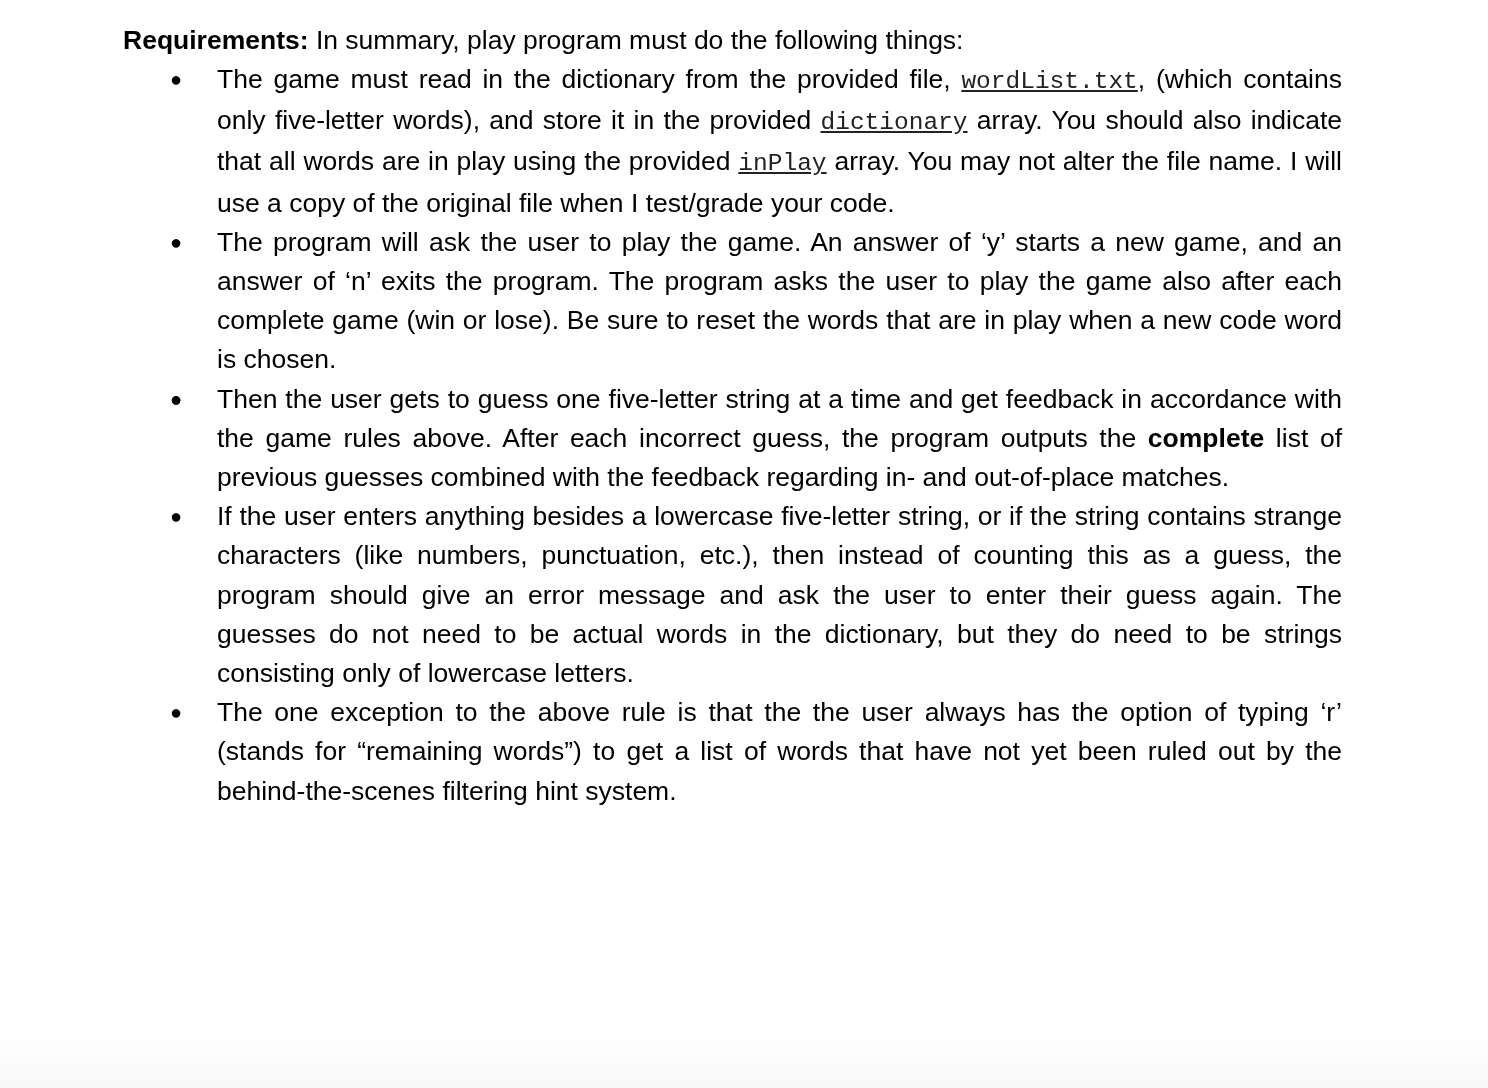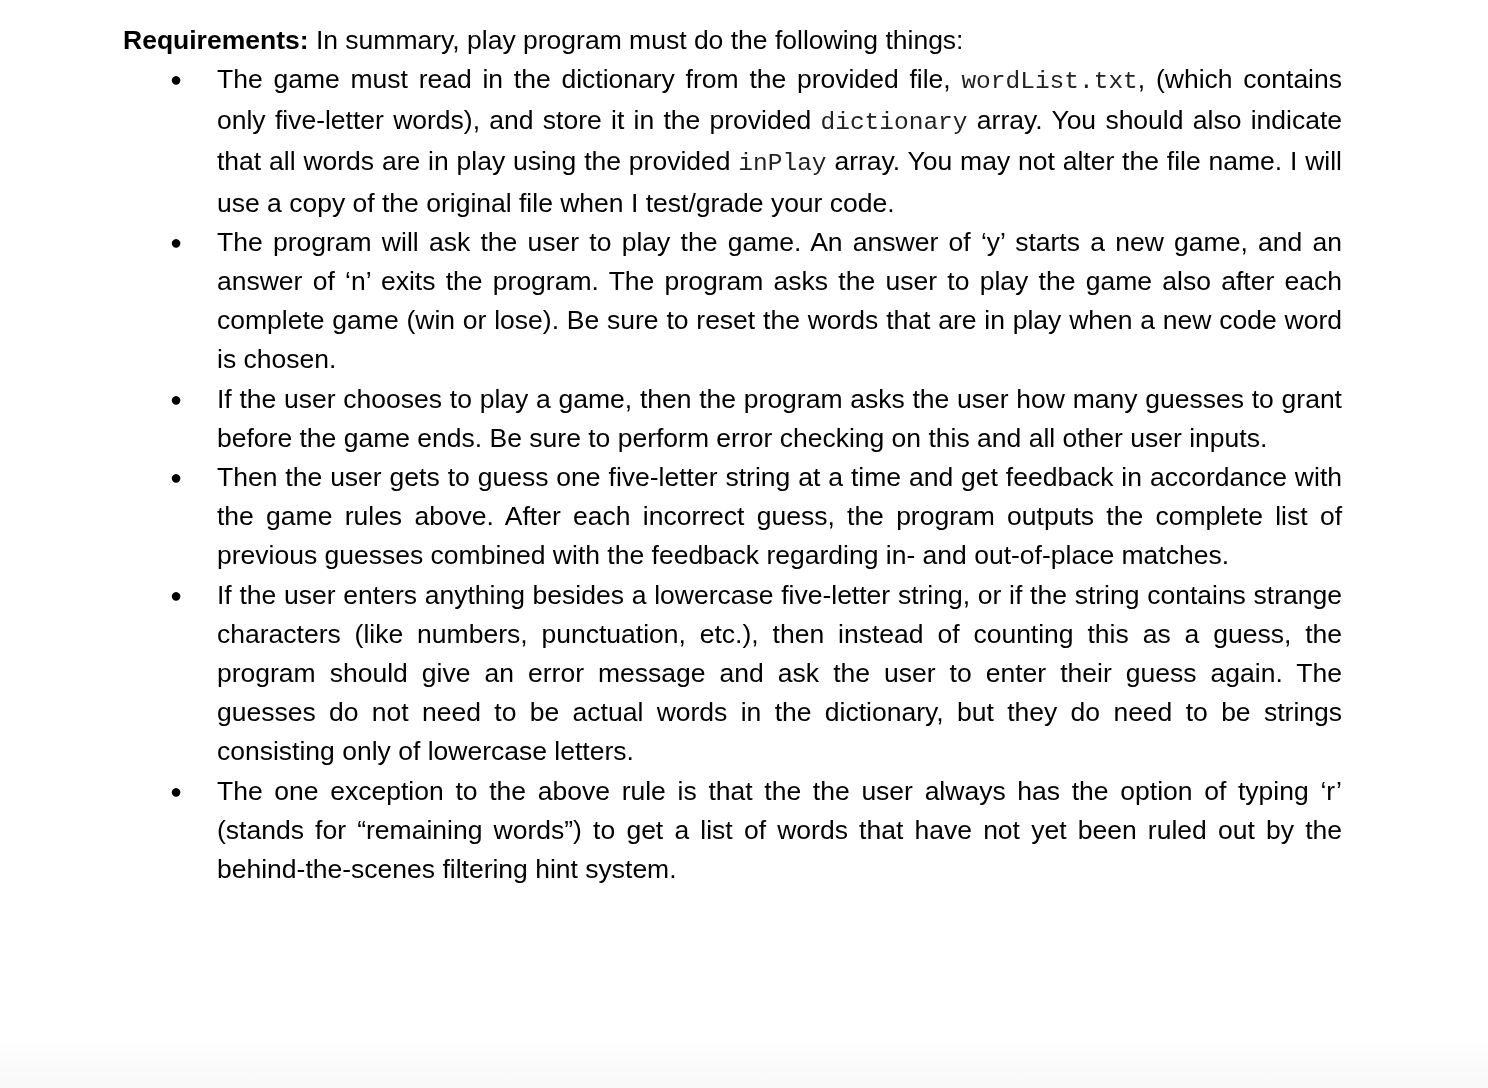--- a/index.html
+++ b/index.html
@@ -52,30 +52,31 @@
       left: -47px;
       top: 0;
       width: 12px;
       font-size: 20px;
       line-height: 39.2px;
     }
     .mono {
       font-family: "Liberation Mono", monospace;
       font-size: 24.5px;
       color: #222222;
+      text-decoration: underline;
     }
-    .strong { font-weight: normal; }
+    .strong { font-weight: bold; }
   </style>
 </head>
 <body>
 
 <div class="page">
   <div class="intro"><b>Requirements:</b><span> In summary, play program must do the following things:</span></div>
 
   <ul class="req-list" id="req-list">
       <li class="req-item"><span class="bullet">●</span><span>The game must read in the dictionary from the provided file, </span><span class="mono">wordList.txt</span><span>, (which contains only five-letter words), and store it in the provided </span><span class="mono">dictionary</span><span> array. You should also indicate that all words are in play using the provided </span><span class="mono">inPlay</span><span> array. You may not alter the file name. I will use a copy of the original file when I test/grade your code.</span></li>
       <li class="req-item"><span class="bullet">●</span><span>The program will ask the user to play the game. An answer of ‘y’ starts a new game, and an answer of ‘n’ exits the program. The program asks the user to play the game also after each complete game (win or lose). Be sure to reset the words that are in play when a new code word is chosen.</span></li>
-      <li class="req-item"><span class="bullet">●</span><span>If the user chooses to play a game, then the program asks the user how many guesses to grant before the game ends. Be sure to perform error checking on this and all other user inputs.</span></li>
+      <li class="req-item"><span class="bullet">●</span></li>
       <li class="req-item"><span class="bullet">●</span><span>Then the user gets to guess one five-letter string at a time and get feedback in accordance with the game rules above. After each incorrect guess, the program outputs the </span><span class="strong">complete</span><span> list of previous guesses combined with the feedback regarding in- and out-of-place matches.</span></li>
       <li class="req-item"><span class="bullet">●</span><span>If the user enters anything besides a lowercase five-letter string, or if the string contains strange characters (like numbers, punctuation, etc.), then instead of counting this as a guess, the program should give an error message and ask the user to enter their guess again. The guesses do not need to be actual words in the dictionary, but they do need to be strings consisting only of lowercase letters.</span></li>
       <li class="req-item"><span class="bullet">●</span><span>The one exception to the above rule is that the the user always has the option of typing ‘r’ (stands for “remaining words”) to get a list of words that have not yet been ruled out by the behind-the-scenes filtering hint system.</span></li>
     </ul>
 </div>
 
 </body></html>

